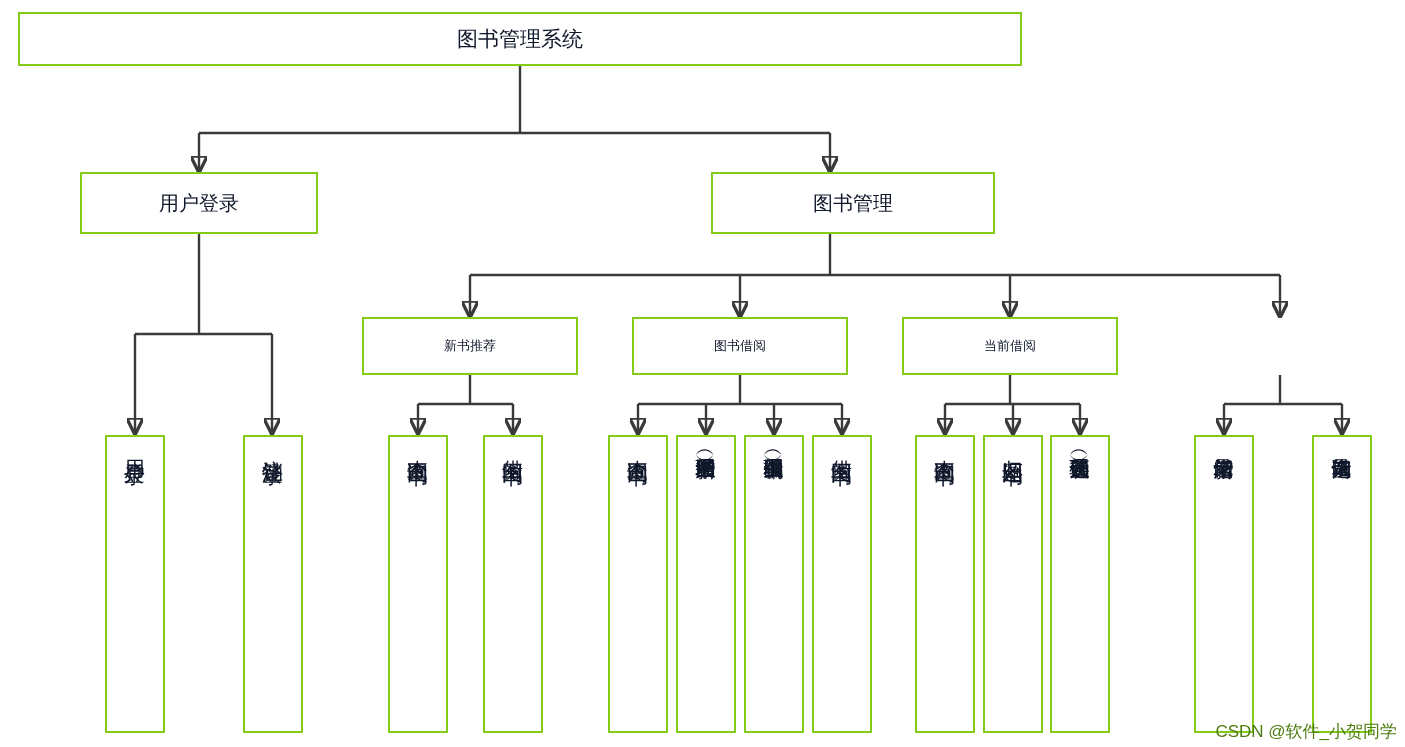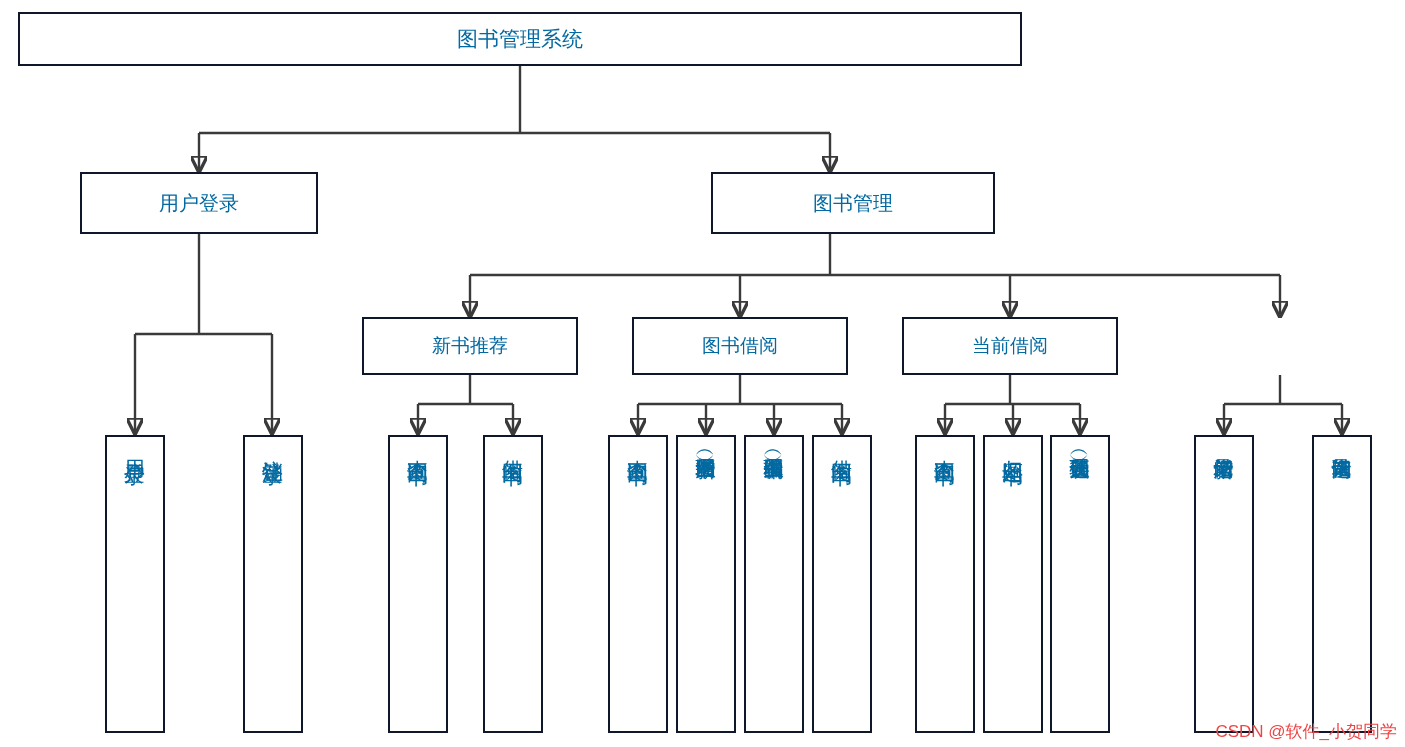--- a/index.html
+++ b/index.html
@@ -9,32 +9,32 @@
     color:#1a1a1a;
     overflow:hidden;
     position:relative;
   }
   #diagram{position:absolute;left:0;top:0;width:1405px;height:747px;}
 
   .node{
     position:absolute;
     box-sizing:border-box;
     background:#ffffff;
-    border:2px solid #0f172a;
+    border:2px solid #84cc16;
     display:flex;
     align-items:center;
     justify-content:center;
     text-align:center;
-    color:#0369a1;
+    color:#0f172a;
   }
   .node .lbl{display:block;line-height:1.22;}
 
   .lvl0{font-size:21px;}
   .lvl1{font-size:20px;}
-  .lvl2{font-size:19px;}
+  .lvl2{font-size:13px;}
 
   .leaf{
     font-size:21px;
     align-items:flex-start;
     justify-content:center;
     padding-top:6px;
   }
   .leaf .lbl{
     writing-mode:vertical-rl;
     text-orientation:upright;
@@ -43,21 +43,21 @@
     white-space:nowrap;
   }
   
   .leaf.tight .lbl{letter-spacing:0px;font-size:20px;}
 
   .watermark{
     position:absolute;
     right:8px;
     bottom:4px;
     font-size:17px;
-    color:#ef4444;
+    color:#4d7c0f;
     white-space:nowrap;
     pointer-events:none;
   }
   svg.links{position:absolute;left:0;top:0;width:1405px;height:747px;}
   svg.links line,svg.links path{stroke:#3a3a3a;stroke-width:2.4;fill:none;}
 </style>
 </head>
 <body>
 
 <div id="diagram">

